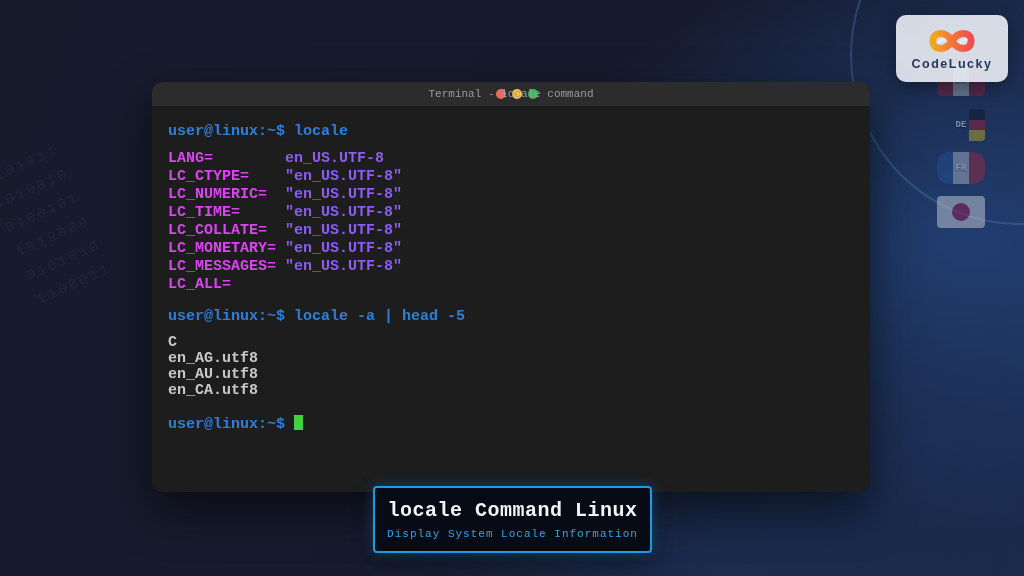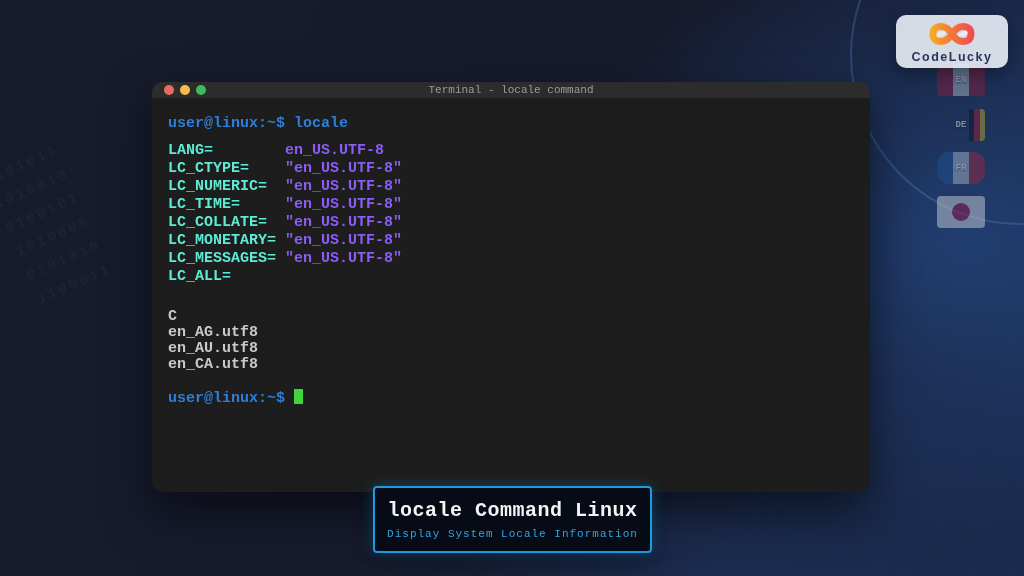--- a/index.html
+++ b/index.html
@@ -28,71 +28,71 @@
   }
 
   
   .terminal {
     position:absolute; left:152px; top:82px; width:718px; height:410px;
     background:#1d1d1d; border-radius:10px;
     box-shadow:0 18px 45px rgba(0,0,0,0.55);
     overflow:hidden;
   }
   .titlebar {
-    position:relative; height:16px; background:#2c2c2c;
-    display:flex; align-items:center;
+    position:relative; height:24px; background:#2c2c2c;
+    display:flex; align-items:center;justify-content:center;
   }
   .lights { display:flex; gap:6px; margin-left:12px; }
   .light { width:10px; height:10px; border-radius:50%; display:inline-block; }
   .light.red    { background:#ee6a5f; }
   .light.yellow { background:#f5bd4f; }
   .light.green  { background:#3dbb5a; }
   .title {
     position:absolute; left:0; right:0; text-align:center;
     font-family:"Liberation Mono", monospace; font-size:11px; color:#9b9b9b;
   }
 
   .term-body {
     padding:17px 16px 0 16px;
     font-family:"Liberation Mono", monospace; font-size:15px; font-weight:700;
     line-height:18px; color:#cccccc;
   }
   .line { white-space:pre; }
   .prompt, .cmd { color:#2d7fd9; }
-  .var-line .key { color:#5eead4; display:inline-block; width:117px; }
+  .var-line .key { color:#d946ef; display:inline-block; width:117px; }
   .var-line .val { color:#8b5cf6; }
   .gap-s { height:9px; }
   .gap-m { height:14px; }
   .gap-l { height:16px; }
   .list-line { line-height:16px; color:#c9c9c9; }
   .cursor {
     display:inline-block; width:9px; height:15px; background:#3ed43e;
     vertical-align:-2px; margin-left:9px;
   }
 
   
   .flag {
     position:absolute; left:937px; width:48px; height:32px;
     border-radius:4px; overflow:hidden; opacity:0.55; display:flex;
   }
   .flag .stripe { flex:1; }
-  .flag.horizontal { flex-direction:row;padding-left:32px; }
+  .flag.horizontal { flex-direction:column;padding-left:32px; }
   .flag .flag-label {
     position:absolute; left:0; right:0; top:50%; transform:translateY(-50%);
     text-align:center; font-family:"Liberation Mono", monospace;
     font-size:9px; font-weight:700; color:rgba(235,240,248,0.85);
     text-shadow:0 1px 2px rgba(0,0,0,0.6);
   }
   .flag .disc {
     position:absolute; left:50%; top:50%; width:18px; height:18px;
     transform:translate(-50%,-50%); border-radius:50%;
   }
 
   .brand-card {
-    position:absolute; left:896px; top:15px; width:112px; height:53px;
+    position:absolute; left:896px; top:15px; width:112px; height:67px;
     background:rgba(229,232,241,0.93); border-radius:10px;
     box-shadow:0 6px 18px rgba(0,0,0,0.35);
     display:flex; flex-direction:column; align-items:center; justify-content:center;
   }
   .brand-logo { margin-top:2px; }
   .brand-name {
     margin-top:3px; font-size:12.5px; font-weight:700; letter-spacing:1.5px;
     color:#27375c; font-family:"Liberation Sans", sans-serif;
   }
 
@@ -187,20 +187,21 @@
           <div class="line var-line"><span class="key">LANG=</span><span class="val">en_US.UTF-8</span></div>
           <div class="line var-line"><span class="key">LC_CTYPE=</span><span class="val">"en_US.UTF-8"</span></div>
           <div class="line var-line"><span class="key">LC_NUMERIC=</span><span class="val">"en_US.UTF-8"</span></div>
           <div class="line var-line"><span class="key">LC_TIME=</span><span class="val">"en_US.UTF-8"</span></div>
           <div class="line var-line"><span class="key">LC_COLLATE=</span><span class="val">"en_US.UTF-8"</span></div>
           <div class="line var-line"><span class="key">LC_MONETARY=</span><span class="val">"en_US.UTF-8"</span></div>
           <div class="line var-line"><span class="key">LC_MESSAGES=</span><span class="val">"en_US.UTF-8"</span></div>
           <div class="line var-line"><span class="key">LC_ALL=</span><span class="val"></span></div>
         </div>
       <div class="gap-m"></div>
+      <div class="line"><span class="prompt">user@linux:~$</span><span class="cmd"> </span><span class="cmd">locale -a | head -5</span></div>
       <div class="gap-s"></div>
       <div id="locale-list">
           <div class="line list-line">C</div>
           <div class="line list-line">en_AG.utf8</div>
           <div class="line list-line">en_AU.utf8</div>
           <div class="line list-line">en_CA.utf8</div>
         </div>
       <div class="gap-l"></div>
       <div class="line"><span class="prompt">user@linux:~$</span><span class="cursor"></span></div>
     </div>

